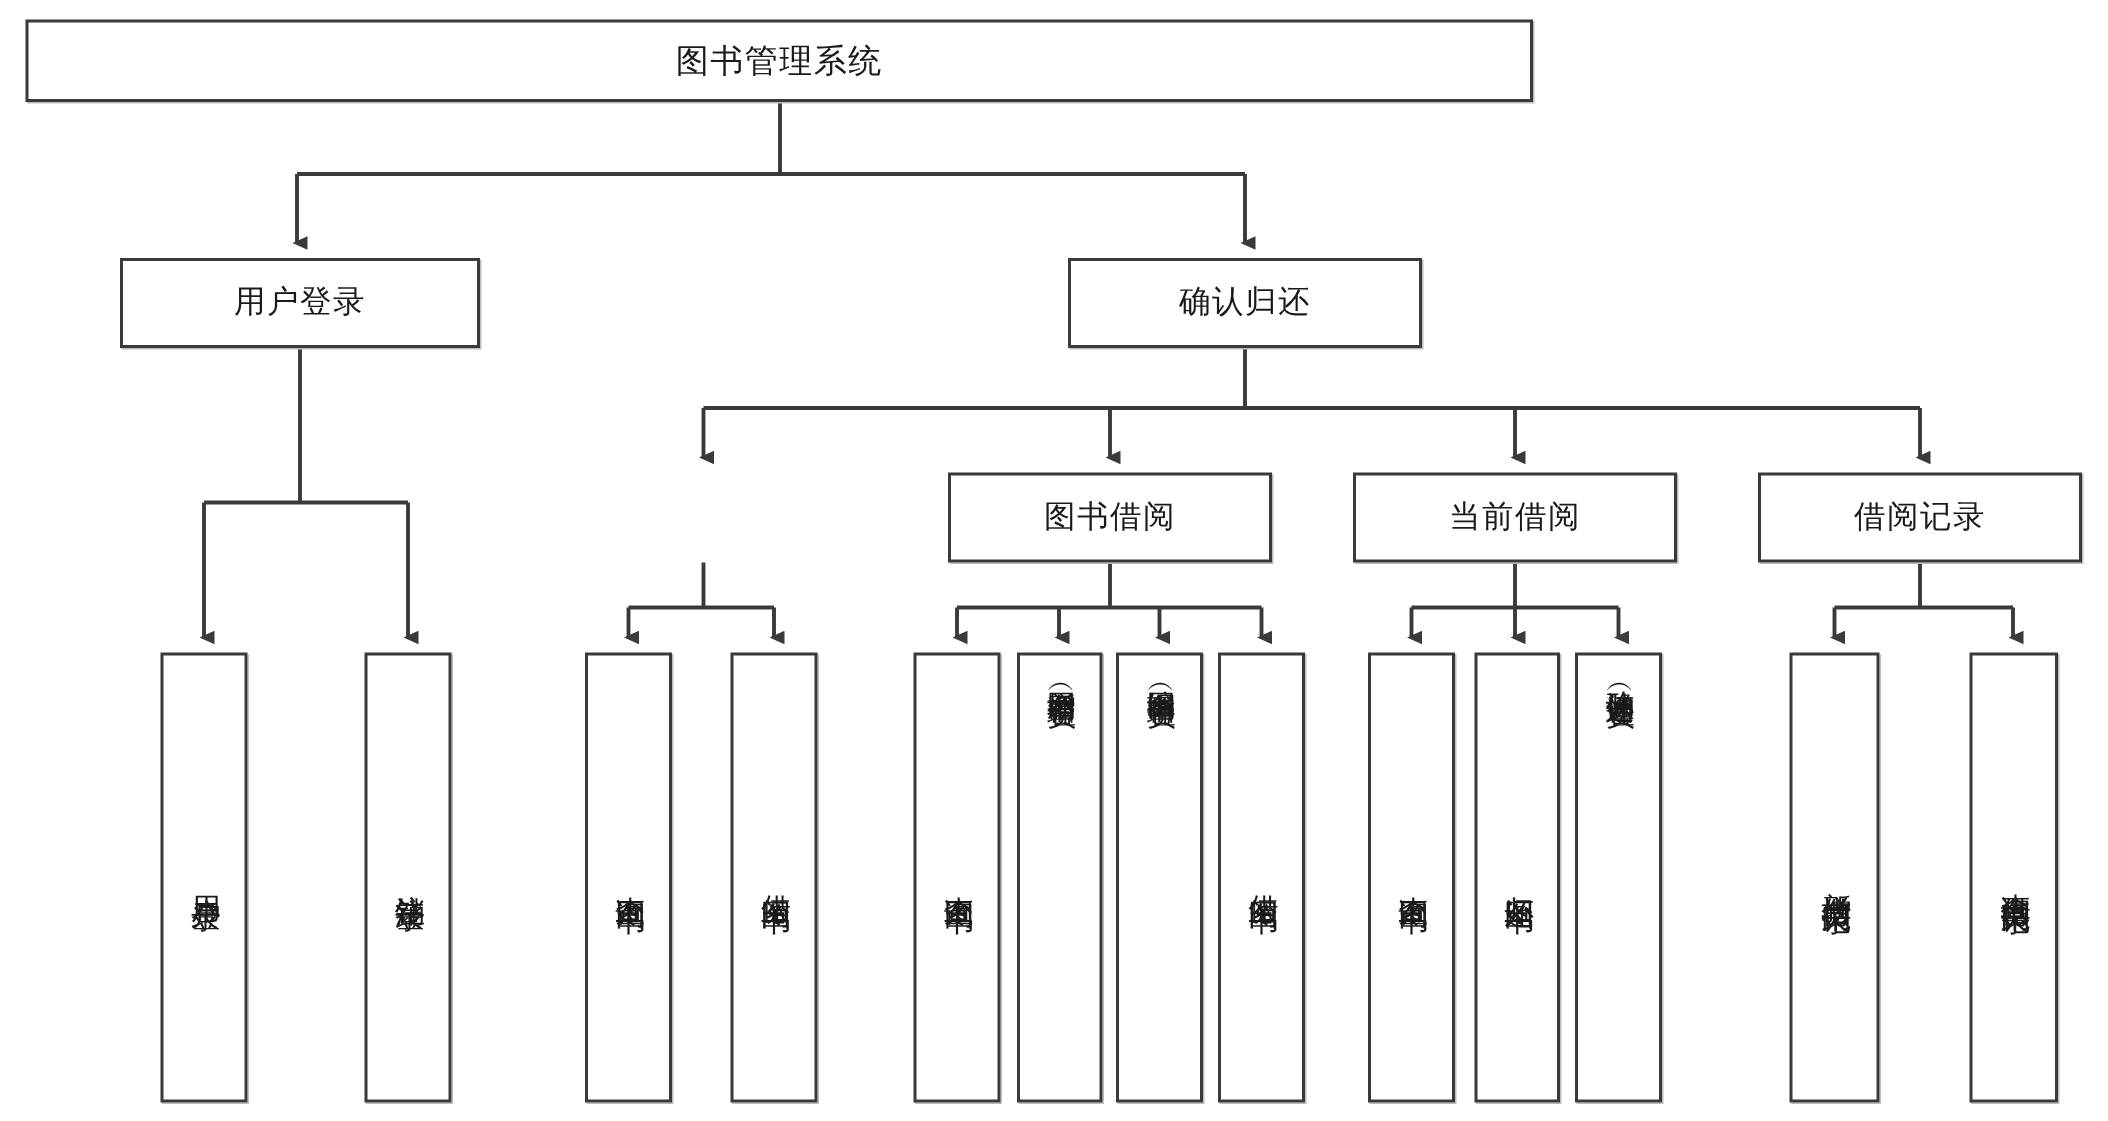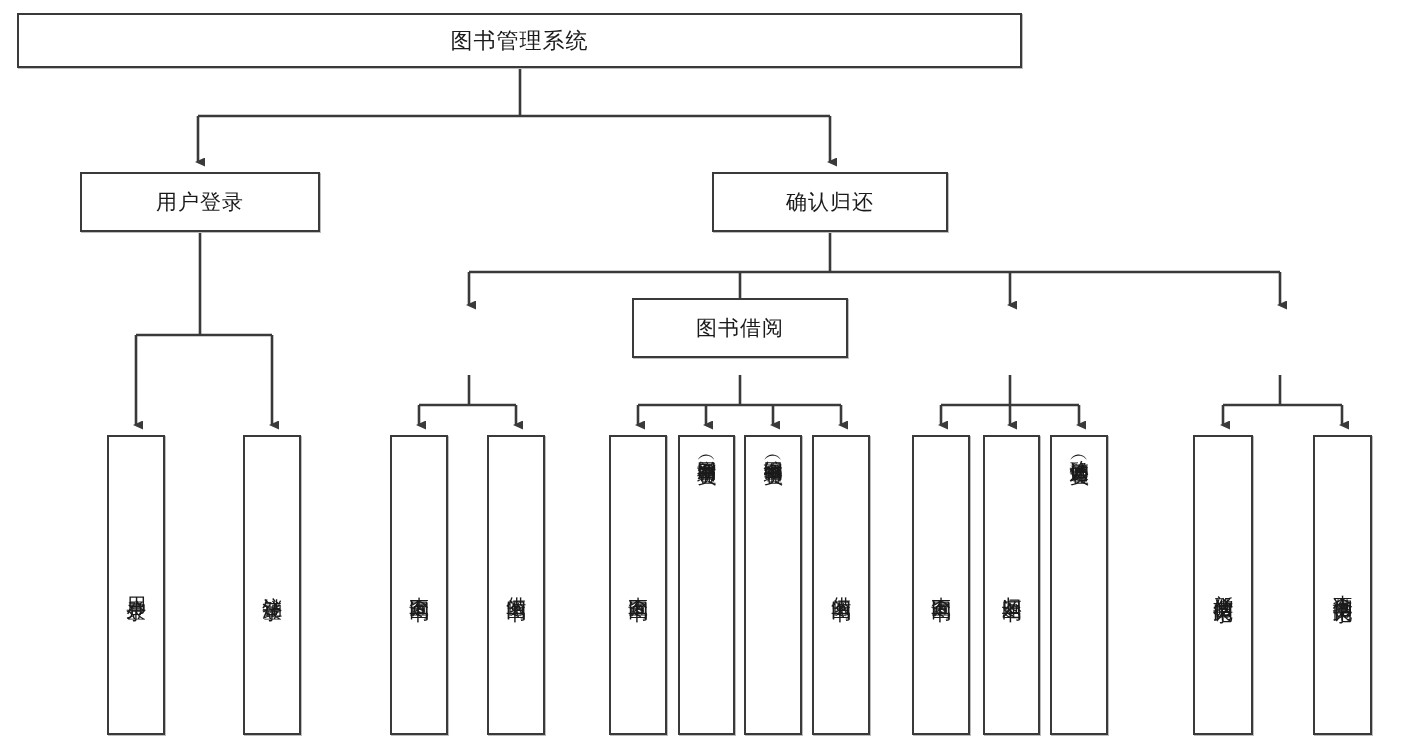--- a/index.html
+++ b/index.html
@@ -141,22 +141,28 @@
     <span class="label">图书管理系统</span>
   </div>
 
   <div class="node horiz" style="left:80px; top:172px; width:240px; height:60px;">
     <span class="label">用户登录</span>
   </div>
   <div class="node horiz" style="left:712px; top:172px; width:236px; height:60px;">
     <span class="label">确认归还</span>
   </div>
 
-  <div class="node horiz" style="left:632px; top:298px; width:216px; height:60px;">
+  <div class="node horiz" style="left:632px; top:315px; width:216px; height:60px;">
     <span class="label">图书借阅</span>
+  </div>
+  <div class="node horiz" style="left:902px; top:315px; width:216px; height:60px;">
+    <span class="label">当前借阅</span>
+  </div>
+  <div class="node horiz" style="left:1172px; top:315px; width:216px; height:60px;">
+    <span class="label">借阅记录</span>
   </div>
 
   <div class="node vert center-text" style="left:107px; top:435px; width:58px; height:300px;">
     <span class="label">用户登录</span>
   </div>
   <div class="node vert center-text" style="left:243px; top:435px; width:58px; height:300px;">
     <span class="label">注销登录</span>
   </div>
 
   <div class="node vert center-text" style="left:390px; top:435px; width:58px; height:300px;">

